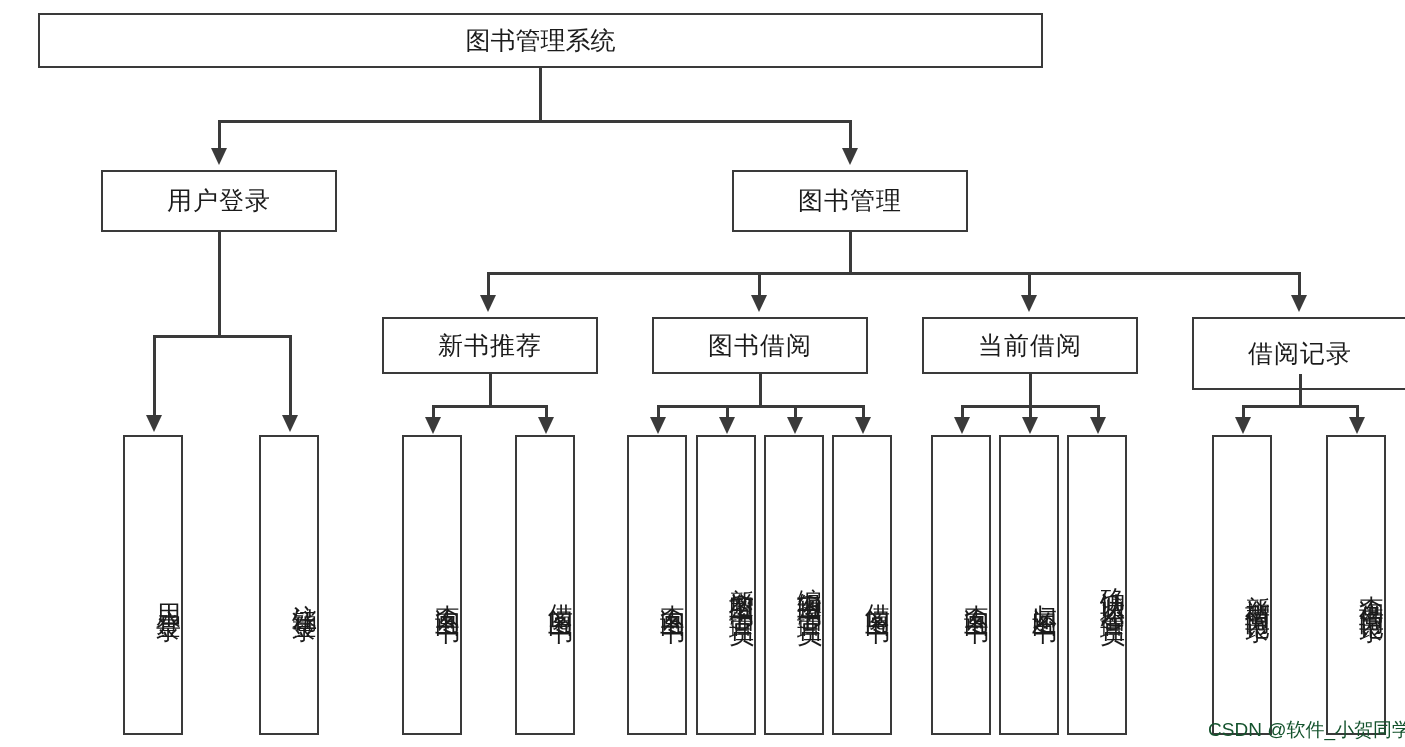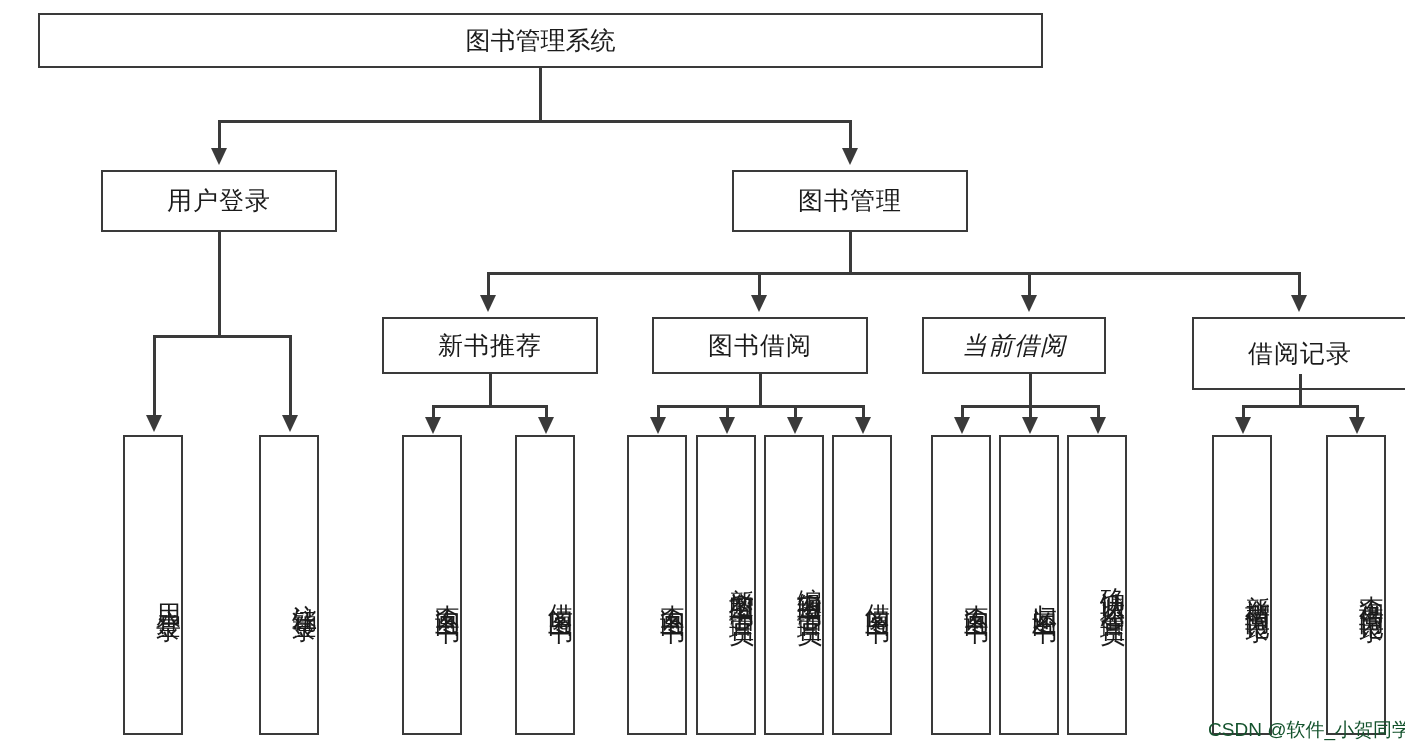--- a/index.html
+++ b/index.html
@@ -119,21 +119,21 @@
   <div class="arrow" style="left:1001px; top:295px;"></div>
   <div class="vline" style="left:1278px; top:272px; height:25px;"></div>
   <div class="arrow" style="left:1271px; top:295px;"></div>
 
   <div class="node h" style="left:632px; top:317px; width:216px; height:57px;">
     <span>图书借阅</span>
   </div>
   <div class="node h" style="left:362px; top:317px; width:216px; height:57px;">
     <span>新书推荐</span>
   </div>
-  <div class="node h" style="left:902px; top:317px; width:184px; height:57px;font-style:italic;">
+  <div class="node h" style="left:902px; top:317px; width:216px; height:57px;">
     <span>当前借阅</span>
   </div>
   <div class="node h" style="left:1172px; top:317px; width:216px; height:73px;">
     <span>借阅记录</span>
   </div>
 
   <div class="vline" style="left:469px; top:374px; height:31px;"></div>
   <div class="hline" style="left:412px; top:405px; width:116px;"></div>
   <div class="vline" style="left:412px; top:405px; height:14px;"></div>
   <div class="arrow" style="left:405px; top:417px;"></div>

